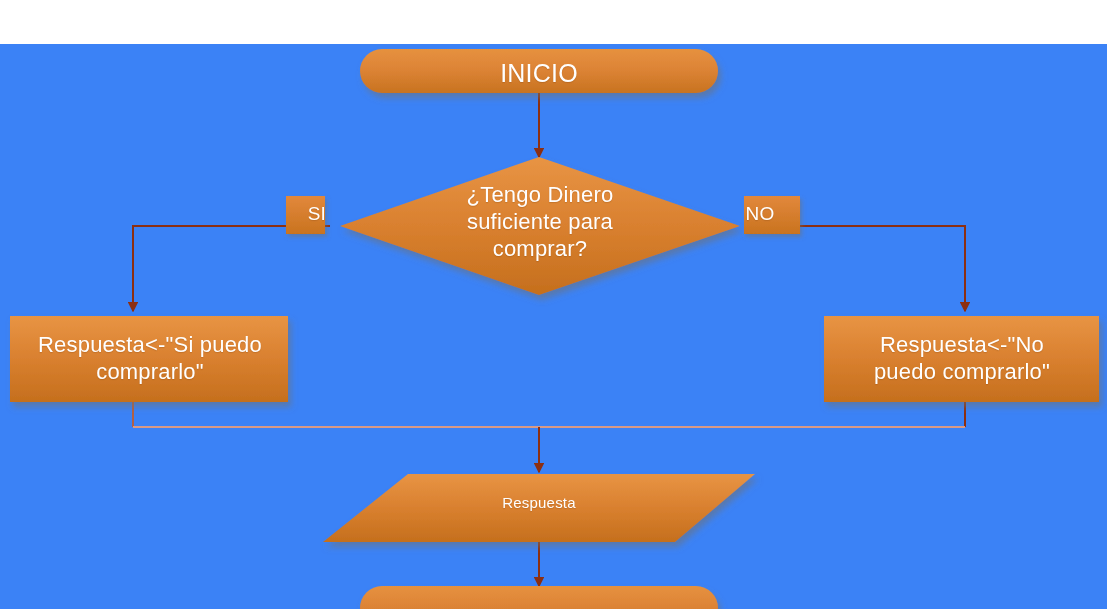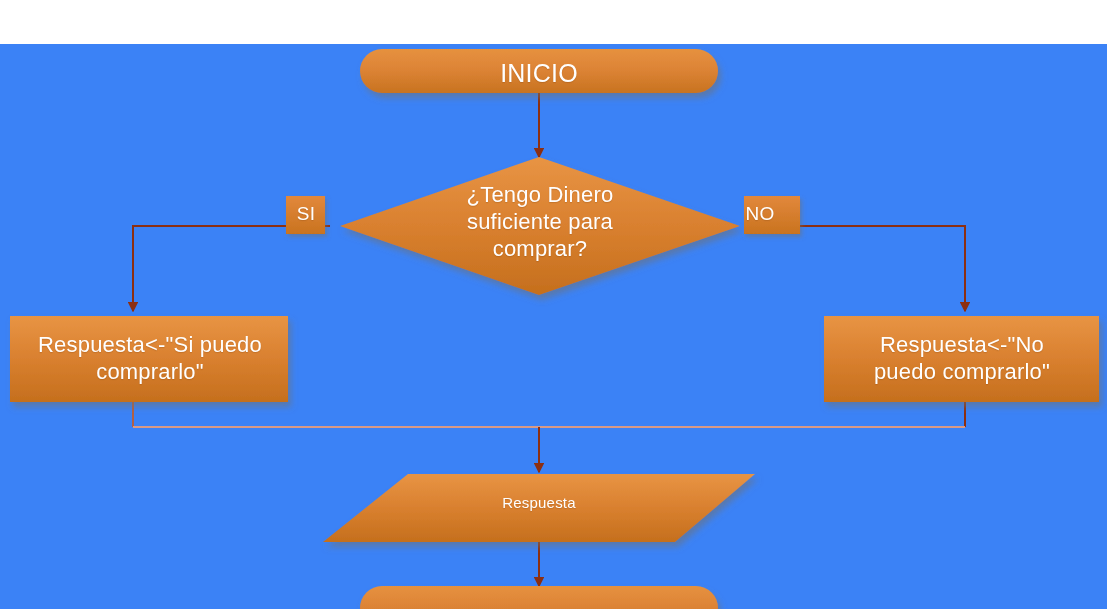--- a/index.html
+++ b/index.html
@@ -39,20 +39,21 @@
     left: 360px; top: 14px; width: 358px;
     font-size: 25px;
   }
   .lbl-decision {
     left: 390px; top: 138px; width: 300px;
     font-size: 22px;
   }
   .lbl-si {
     left: 286px; top: 158px; width: 40px;
     font-size: 19px;
+    text-align: right;
   }
   .lbl-no {
     left: 744px; top: 158px; width: 32px;
     font-size: 19px;
   }
   .lbl-left-proc {
     left: 14px; top: 288px; width: 272px;
     font-size: 22px;
   }
   .lbl-right-proc {

